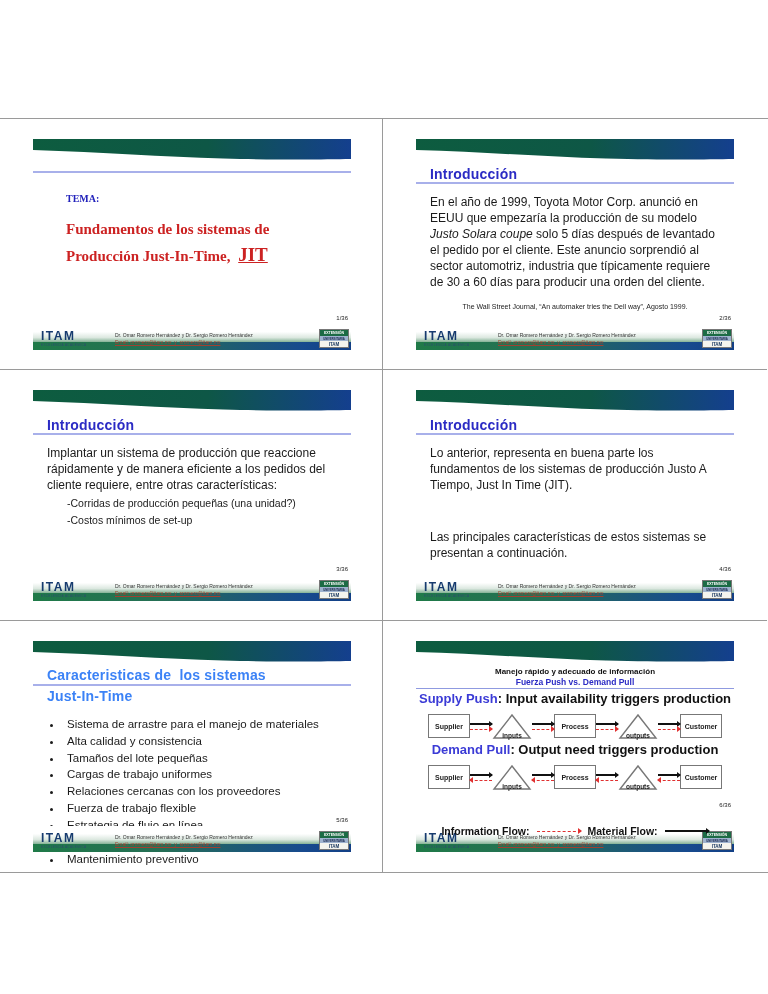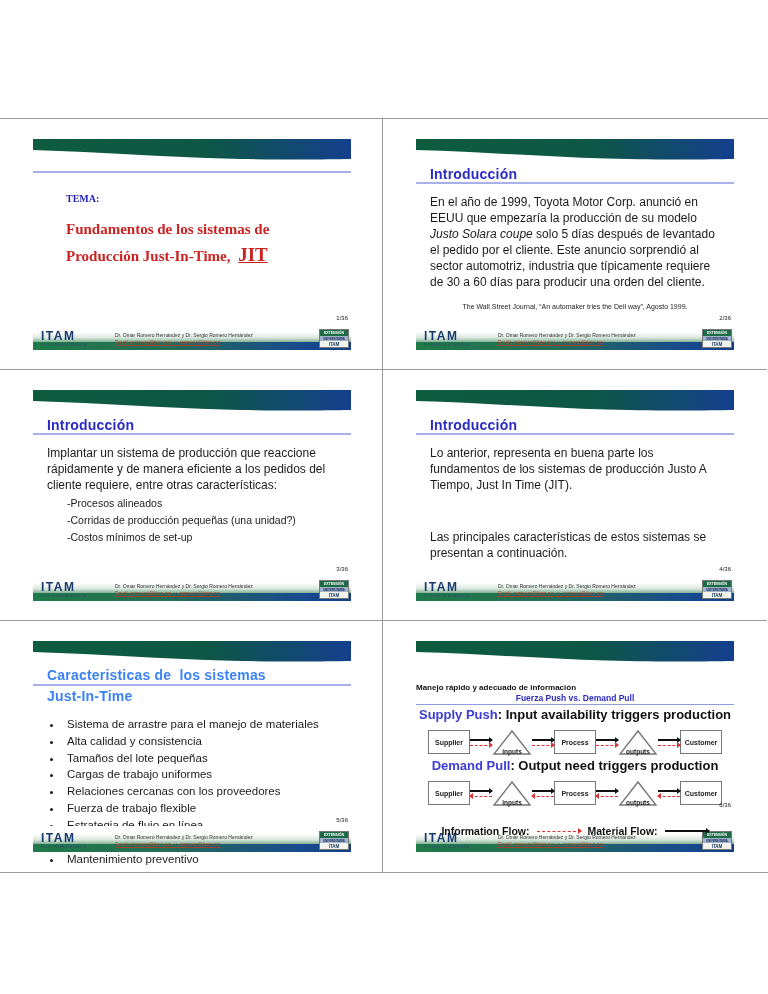--- a/index.html
+++ b/index.html
@@ -45,21 +45,21 @@
   
   .gap18 { height:26px; }
 
   
   .s5-title { font-weight:bold; font-size:14px; color:#3b82f6; margin:2px 0 0 14px; letter-spacing:0.2px; }
   .s5-rule { margin-top:1px; }
   .disc-list { margin:12px 0 0 14px; padding-left:16px; font-size:11.5px; line-height:1.42; color:#1b1b1b; }
   .disc-list li { margin-bottom:0.5px; padding-left:4px; }
 
   
-  .s6-title-black { margin-top:18px; font-size:8px; font-weight:bold; color:#111; }
+  .s6-title-black { margin-top:2px; text-align:center; font-size:8px; font-weight:bold; color:#111; }
   .s6-title-blue  { text-align:center; font-size:8.5px; font-weight:bold; color:#2b2bc4; margin-top:1px; }
   .s6-rule { margin-top:1px; height:1px; background:#8f9ae0; }
   .flow-heading { text-align:center; font-size:13px; font-weight:bold; color:#111; margin-top:2px; }
   .flow-heading .fl { color:#3b3bd6; }
   .diag { display:flex; align-items:center; justify-content:center; margin-top:6px; }
   .dbox { width:42px; height:24px; border:1px solid #777; background:#fff; font-size:7px; font-weight:bold; color:#222;
           display:flex; align-items:center; justify-content:center; }
   .dtri { position:relative; width:40px; height:28px; }
   .dtri svg { display:block; }
   .tri-label { position:absolute; bottom:1px; left:0; width:100%; text-align:center; font-size:6.5px; font-weight:bold; color:#222; }
@@ -191,21 +191,20 @@
       <div class="wave">
         <svg width="318" height="24" viewBox="0 0 318 24" preserveAspectRatio="none">
           <rect width="318" height="24" fill="url(#wg)"></rect>
           <path d="M0,24 L0,11 C70,13 130,18 190,19.5 C250,21 290,20.5 318,20 L318,24 Z" fill="#ffffff"></path>
         </svg>
       </div>
       <div class="slide-title">Introducción</div>
       <div class="rule"></div>
       <div class="body-text">Implantar un sistema de producción que reaccione rápidamente y de manera eficiente a los pedidos del cliente requiere, entre otras características:</div>
       <ul class="dash-list">
-        <li>-Procesos alineados</li>
         <li>-Corridas de producción pequeñas (una unidad?)</li>
         <li>-Costos mínimos de set-up</li>
       </ul>
       <div class="pagenum">3/36</div>
       <div class="sfooter">
         <div class="f-grad"></div>
         <div class="f-bar"></div>
         <div class="f-content">
           <div class="itam">
             <div class="itam-word">ITAM</div>

